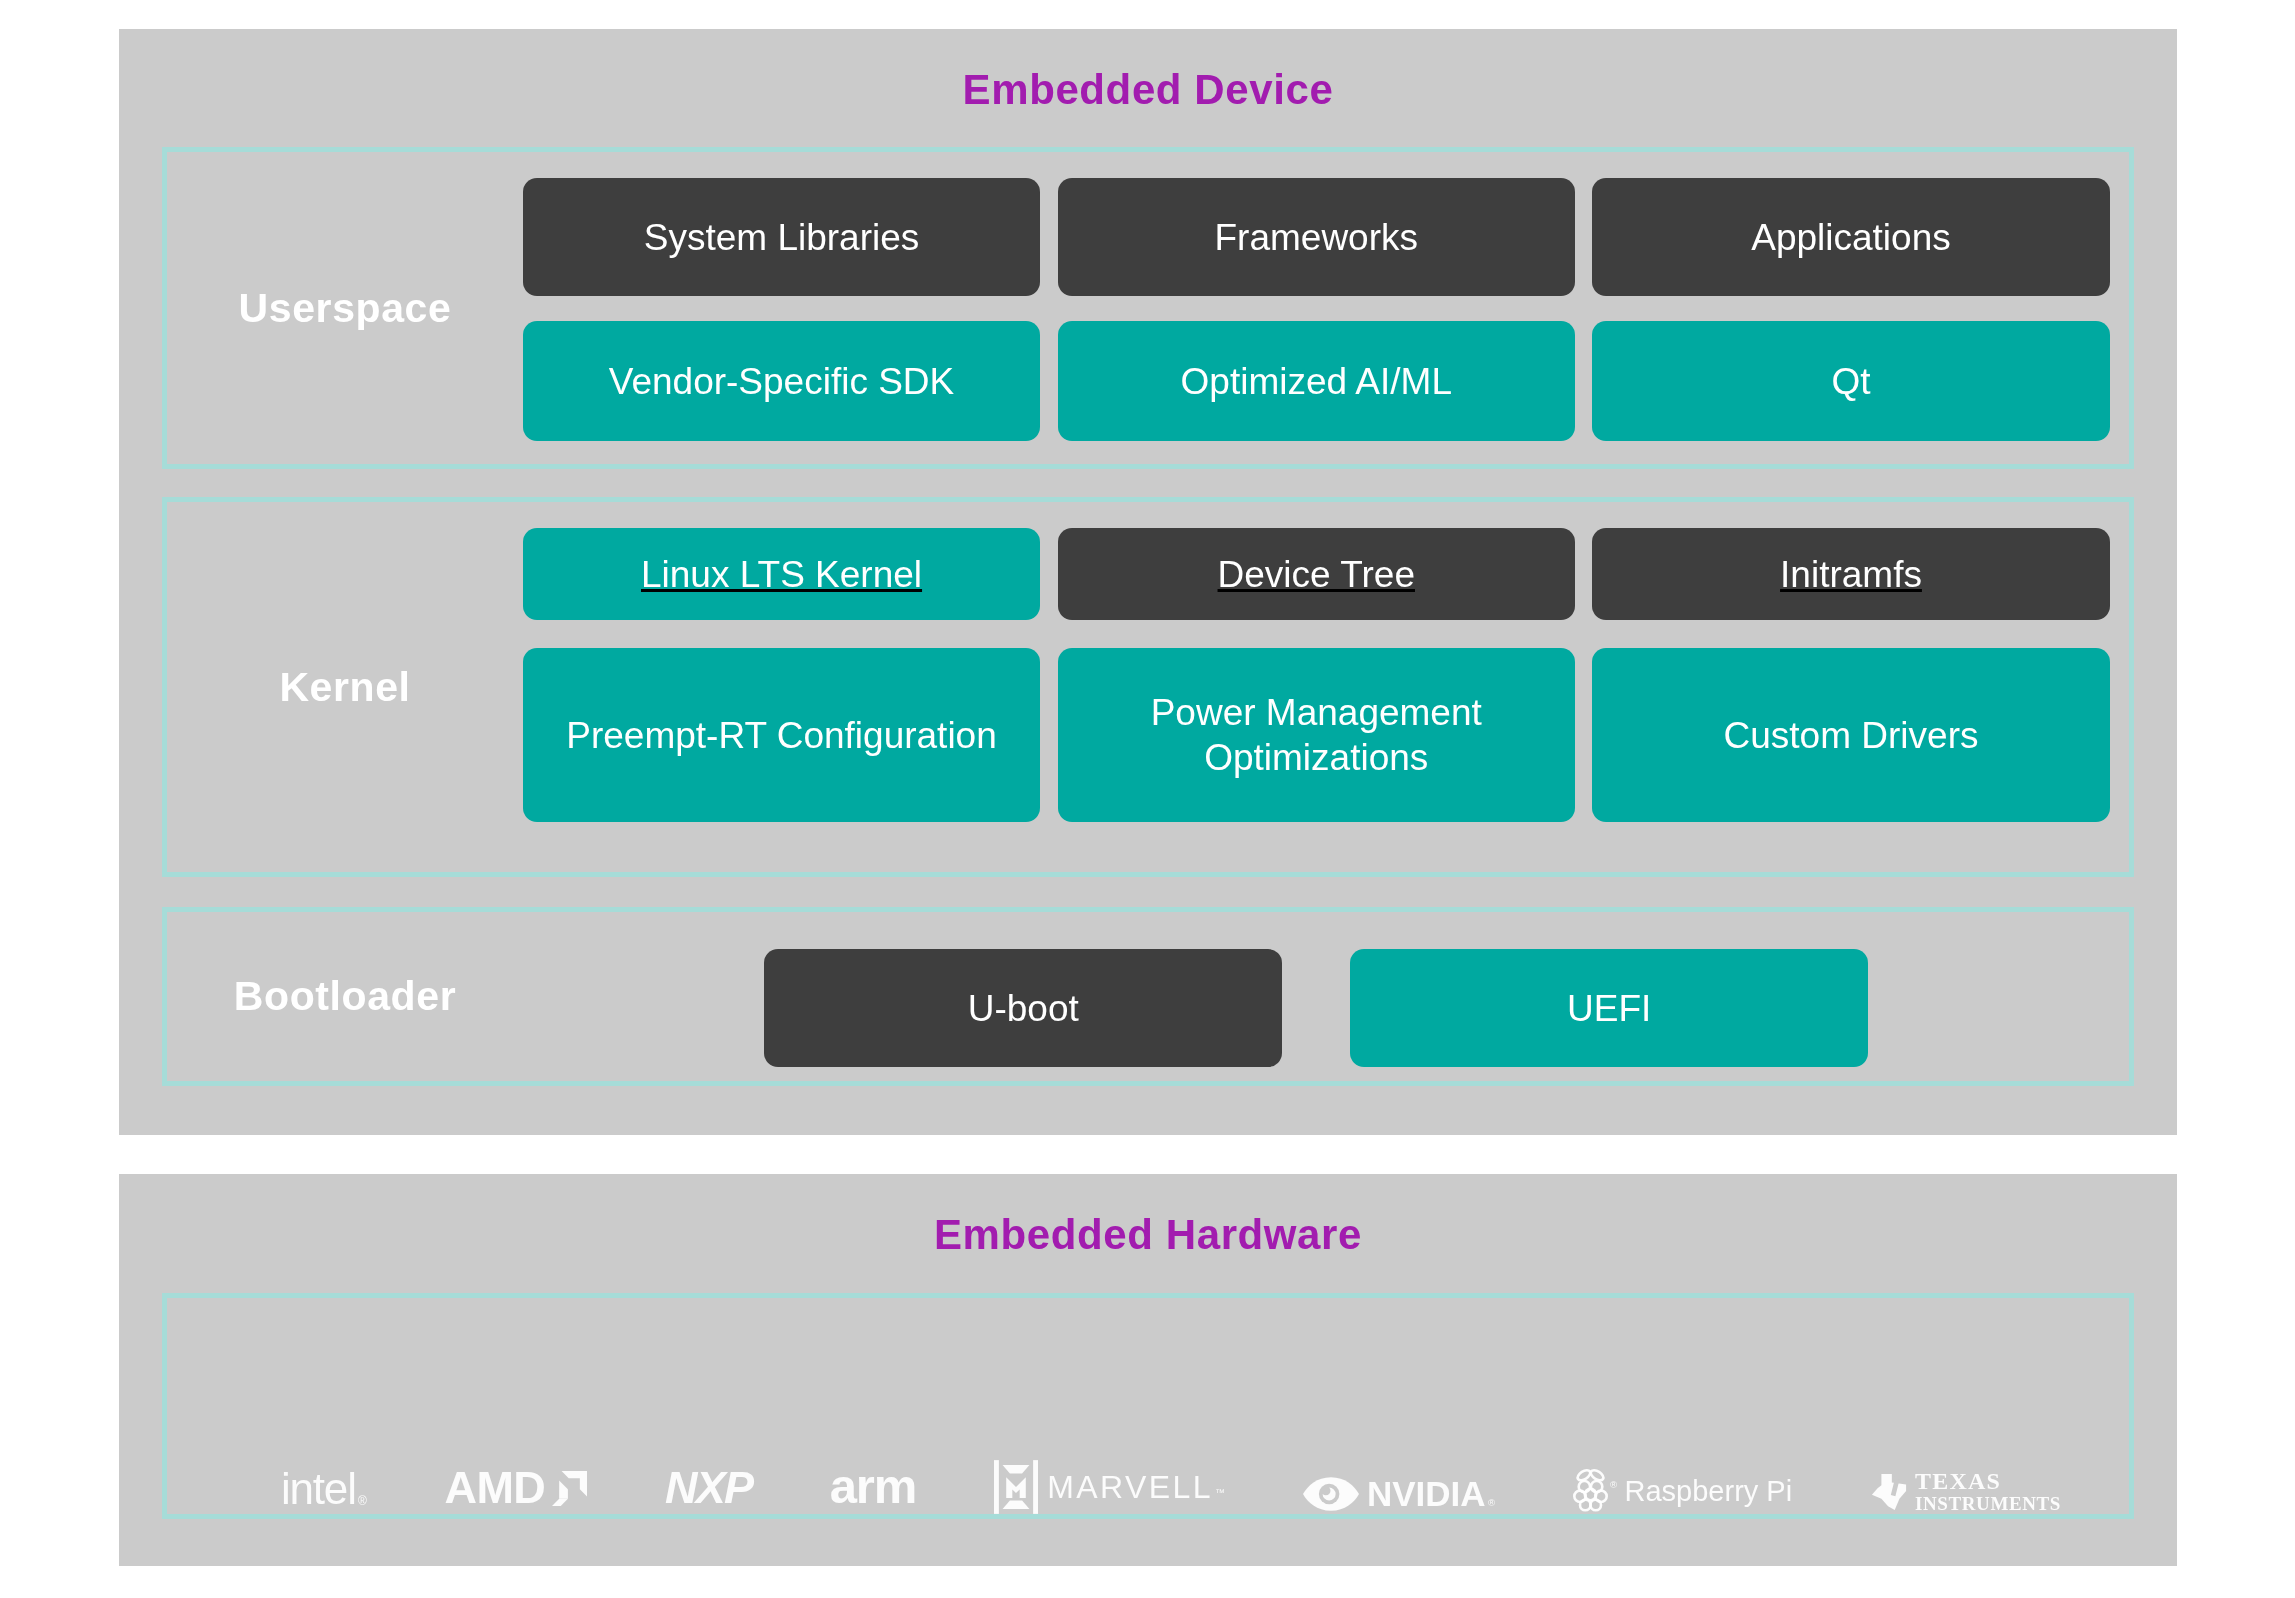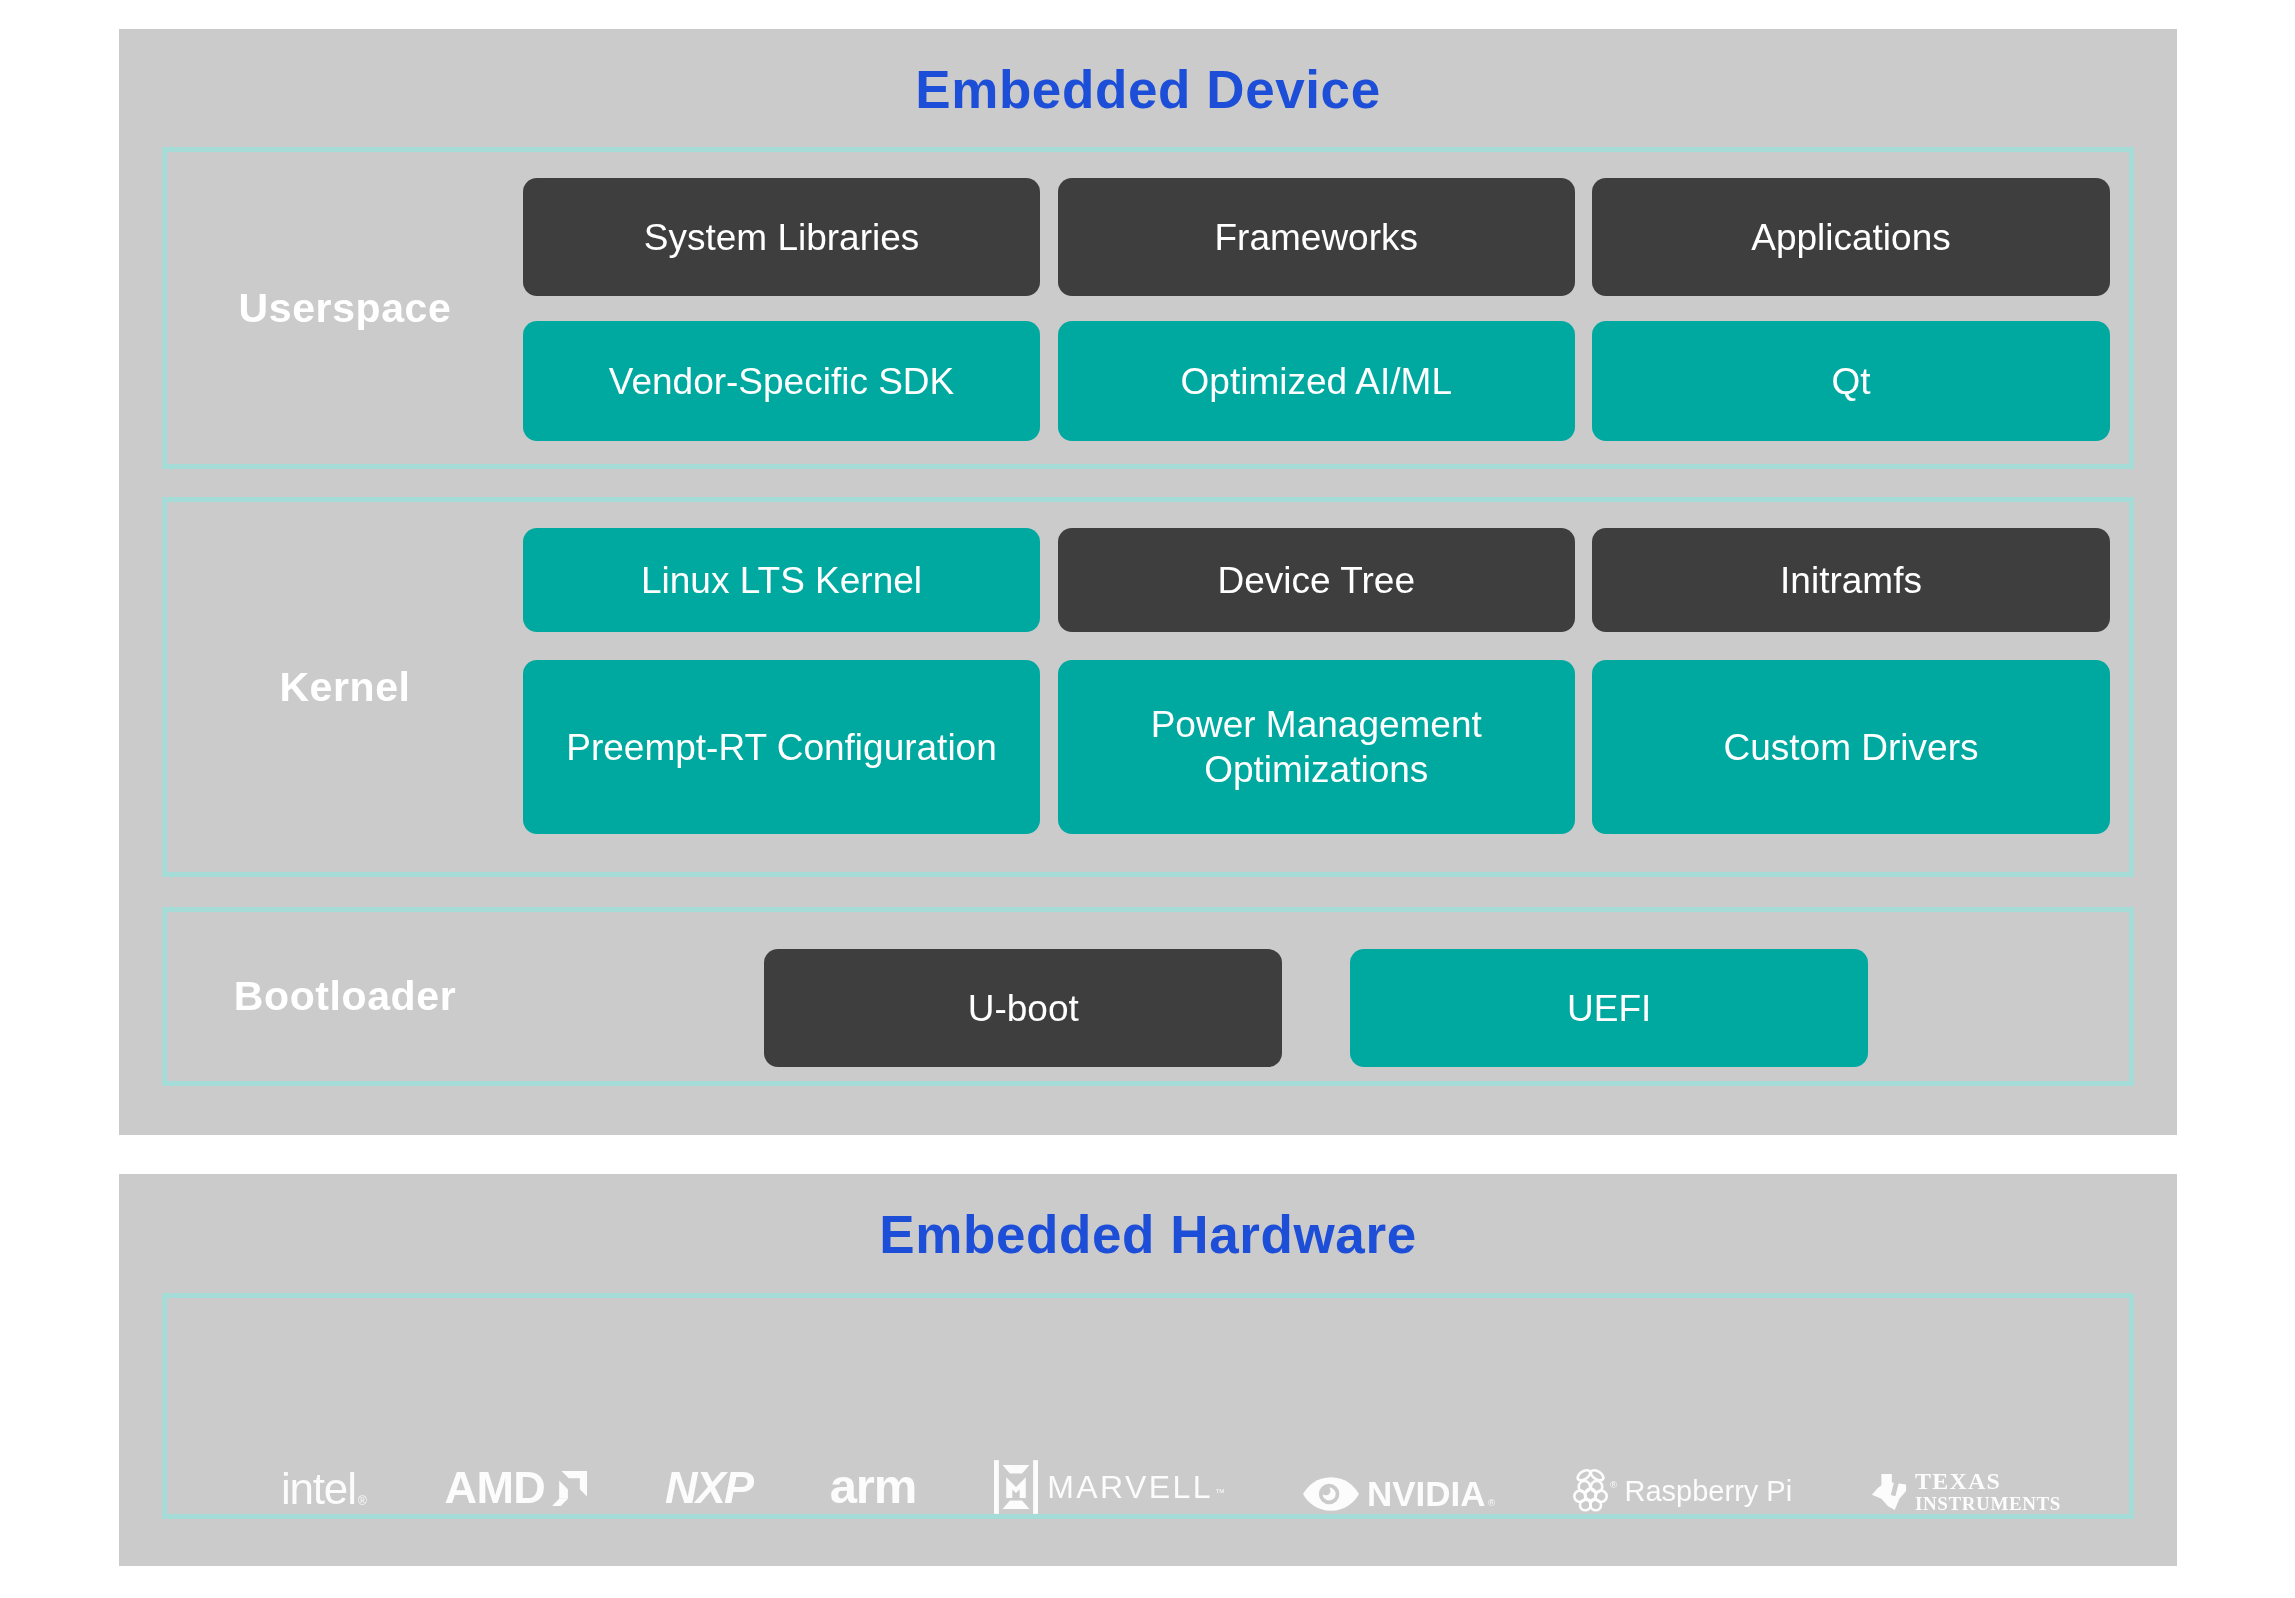--- a/index.html
+++ b/index.html
@@ -4,36 +4,36 @@
 <style>
   html,body{margin:0;padding:0;}
   body{width:2295px;height:1598px;background:#ffffff;font-family:"Liberation Sans",sans-serif;}
   #page{position:relative;width:2295px;height:1598px;background:#ffffff;overflow:hidden;}
 
   .panel{position:absolute;left:119px;width:2058px;background:#cbcbcb;}
   #device-panel{top:29px;height:1106px;}
   #hardware-panel{top:1174px;height:392px;}
 
   .panel-title{position:absolute;top:35px;left:0;width:100%;text-align:center;
-    color:#1d4ed8;font-size:53px;font-weight:700;line-height:51px;letter-spacing:0.6px;}
+    color:#a21caf;font-size:42px;font-weight:700;line-height:51px;letter-spacing:0.6px;}
 
   .section{position:absolute;left:43px;width:1962px;border:5.5px solid #a6dcd8;display:flex;}
   #sec-userspace{top:118px;height:312px;}
   #sec-kernel{top:468px;height:370px;}
   #sec-bootloader{top:878px;height:169px;}
   #sec-hardware{top:119px;height:216px;}
 
   .label-col{flex:none;width:356px;display:flex;align-items:center;justify-content:center;}
   .section-label{color:#ffffff;font-size:41px;font-weight:600;letter-spacing:0.6px;}
 
   .content{flex:1;padding:26px 19.5px 0 0;display:flex;flex-direction:column;min-width:0;}
   .row{display:flex;gap:17.7px;}
   .row-u1{height:118px;}
   .row-u2{height:120px;margin-top:25px;}
-  .row-k1{height:104px;}
+  .row-k1{height:92px;text-decoration:underline;}
   .row-k2{height:174px;margin-top:28px;}
   .row-b{height:118px;margin-top:-3px;justify-content:center;gap:68px;}
 
   .box{flex:1;display:flex;align-items:center;justify-content:center;text-align:center;
     color:#ffffff;font-size:37px;font-weight:500;line-height:45px;padding:0 24px;box-sizing:border-box;border-radius:14px;}
   .box.dark{background:#3e3e3e;}
   .box.teal{background:#00a9a0;}
   .box.fixed{flex:none;width:518px;}
 
   

